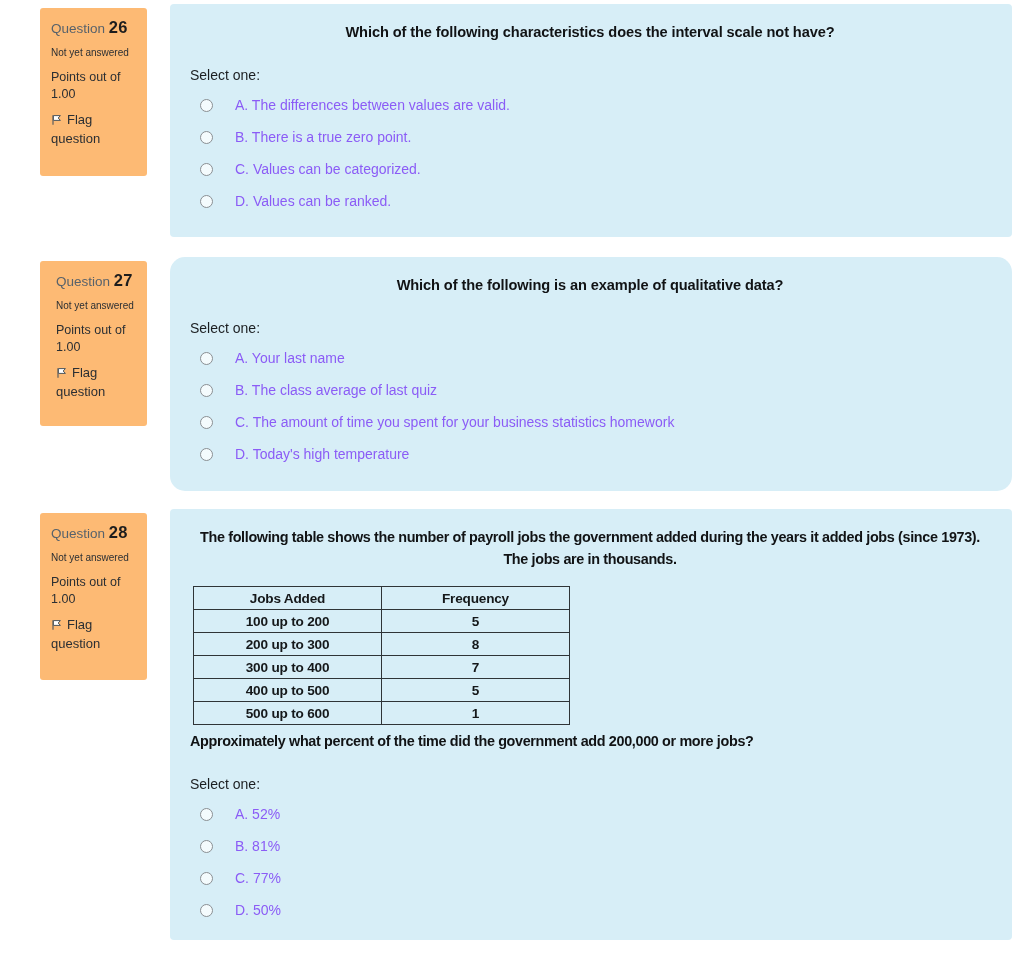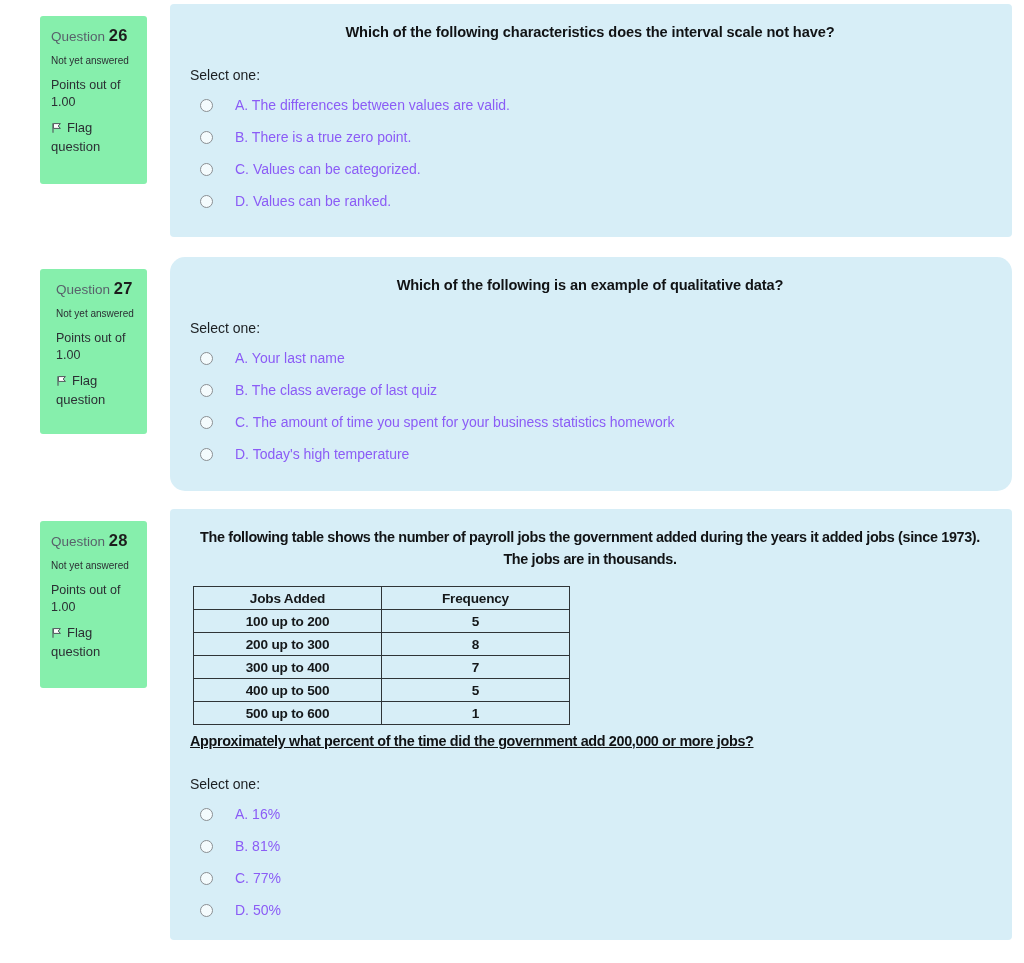--- a/index.html
+++ b/index.html
@@ -23,23 +23,23 @@
   
   .question {
     position: absolute;
     left: 0;
     width: 1024px;
   }
 
   .qinfo {
     position: absolute;
     left: 40px;
-    top: 12px;
+    top: 4px;
     width: 107px;
-    background: #86efac;
+    background: #fdba74;
     border-radius: 3px;
     padding: 10px 11px 12px 11px;
     color: #2b2b2b;
   }
 
   .qinfo .qnum {
     font-size: 13.5px;
     color: #58626b;
     line-height: 18px;
     margin-bottom: 6px;
@@ -157,21 +157,20 @@
   table.freq th:nth-child(1), table.freq td:nth-child(1) { width: 188px; }
   table.freq th:nth-child(2), table.freq td:nth-child(2) { width: 188px; }
 
   .after-table {
     margin-top: 5px;
     font-size: 14.4px;
     font-weight: bold;
     color: #111315;
     line-height: 22px;
     letter-spacing: -0.35px;
-    text-decoration: underline;
   }
 </style>
 </head>
 <body>
 
 <div class="page">
 
   <div class="question" style="top:4px;">
     <div class="qinfo" style="height:168px;">
       <div class="qnum">
@@ -309,21 +308,21 @@
           </tbody>
         </table>
       </div>
 
       <div class="after-table">Approximately what percent of the time did the government add 200,000 or more jobs?</div>
 
       <div class="selectone">Select one:</div>
       <ul class="answers">
         <li class="answer">
           <span class="radio"></span>
-          <span class="answer-label">A. 16%</span>
+          <span class="answer-label">A. 52%</span>
         </li>
         <li class="answer">
           <span class="radio"></span>
           <span class="answer-label">B. 81%</span>
         </li>
         <li class="answer">
           <span class="radio"></span>
           <span class="answer-label">C. 77%</span>
         </li>
         <li class="answer">

